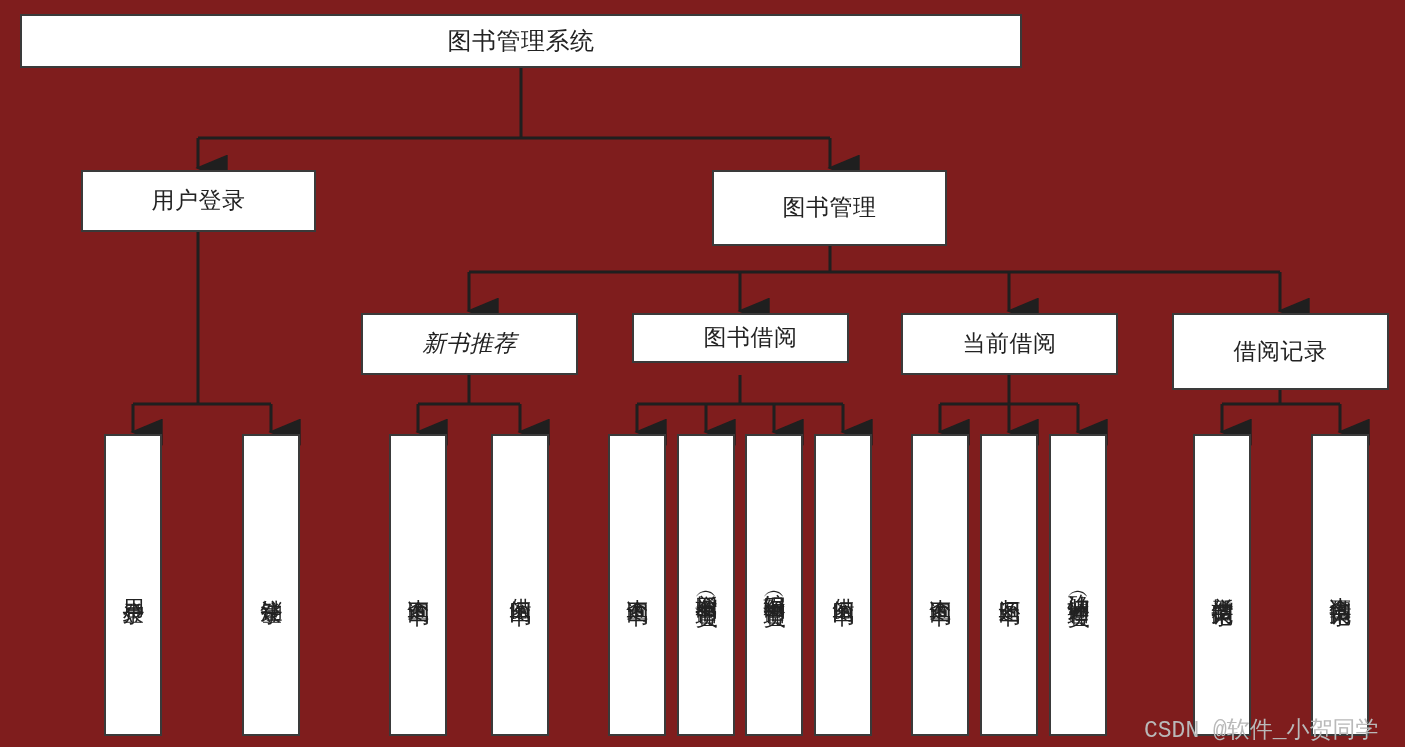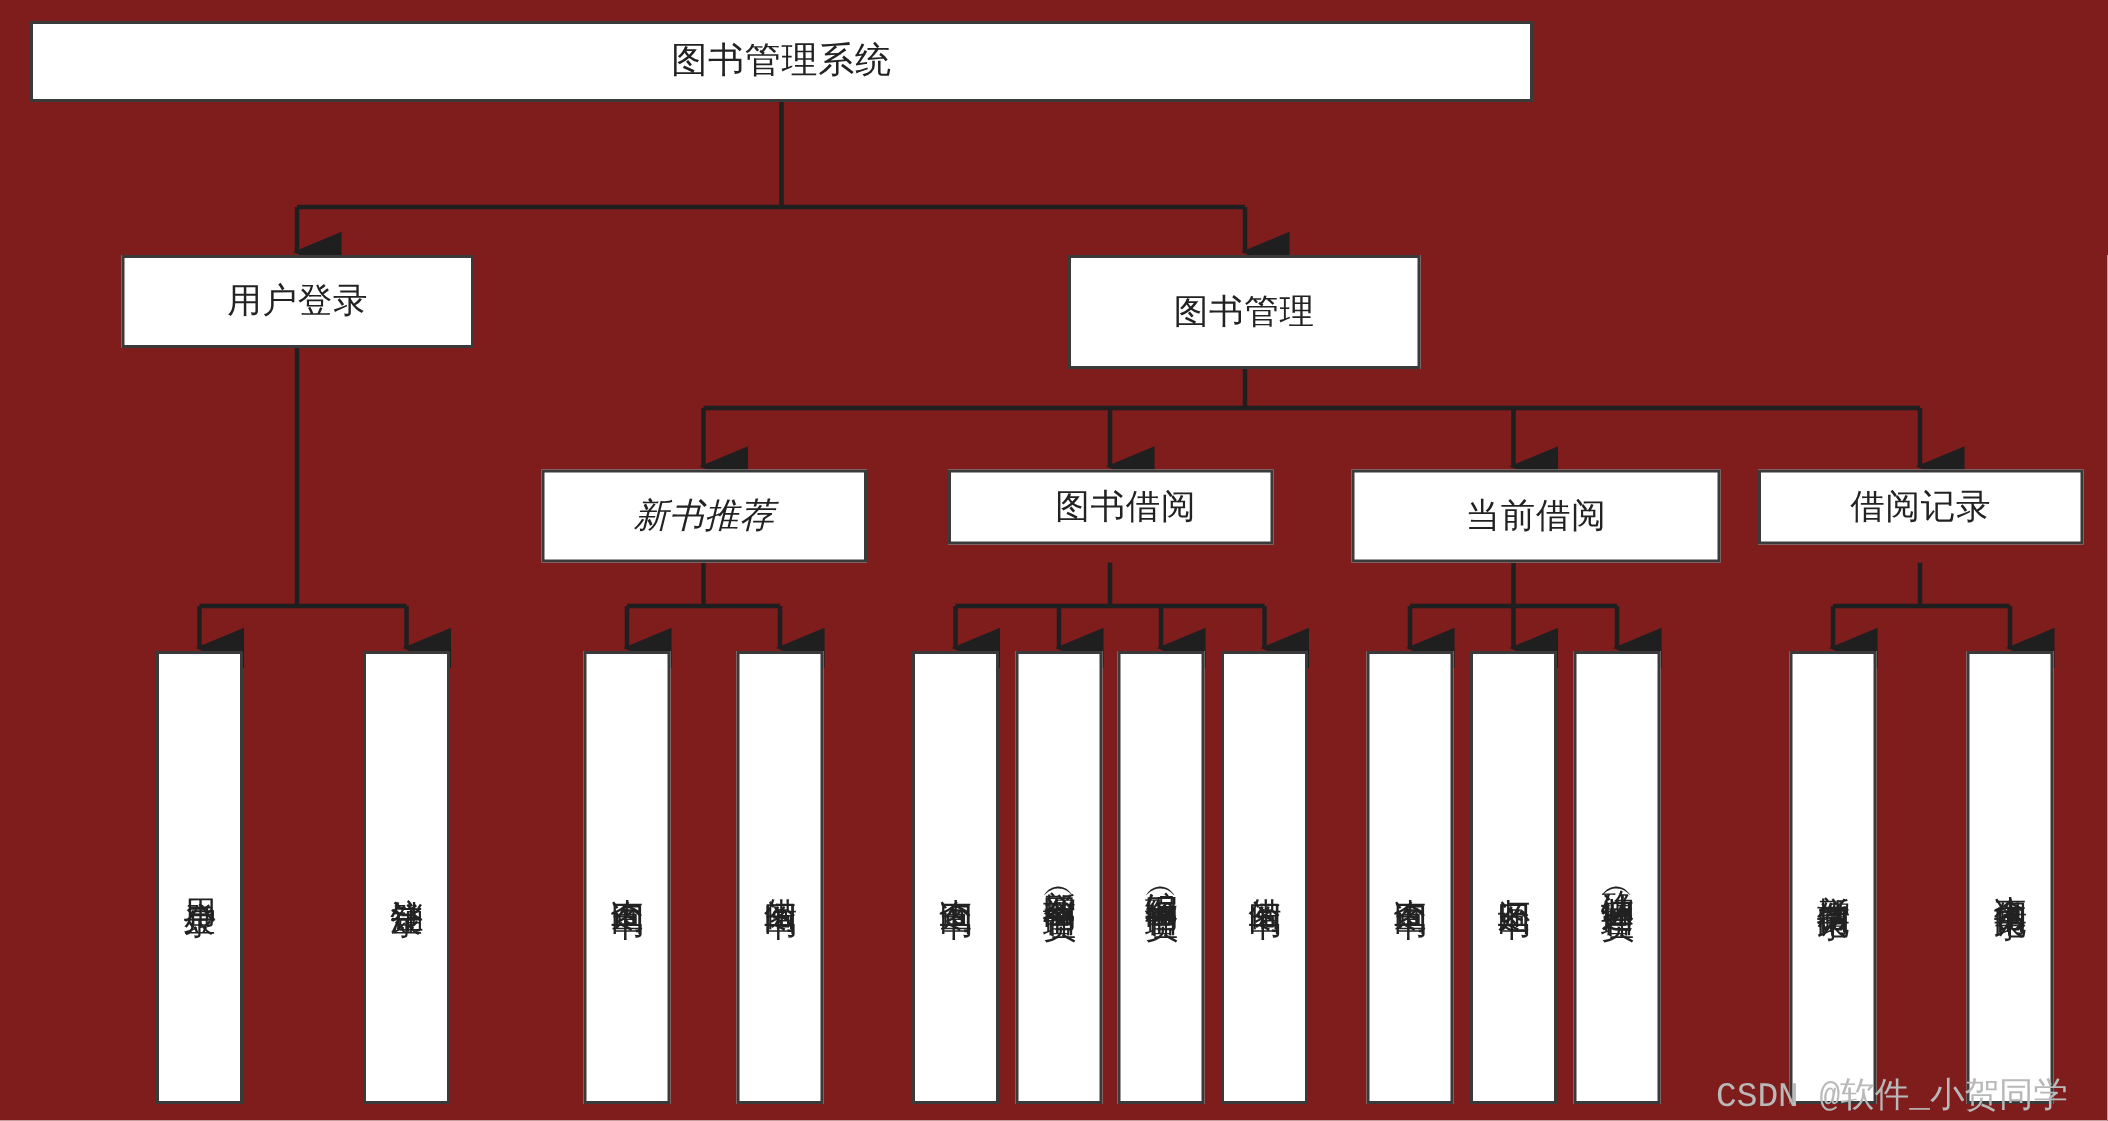--- a/index.html
+++ b/index.html
@@ -150,25 +150,25 @@
   </div>
 
   <div class="node horiz" style="left:361px; top:313px; width:217px; height:62px;font-style:italic;">
     <span class="label">新书推荐</span>
   </div>
 
   <div class="node horiz" style="left:632px; top:313px; width:217px; height:50px;padding-left:20px;">
     <span class="label">图书借阅</span>
   </div>
 
-  <div class="node horiz" style="left:901px; top:313px; width:246px; height:62px;">
+  <div class="node horiz" style="left:901px; top:313px; width:217px; height:62px;">
     <span class="label">当前借阅</span>
   </div>
 
-  <div class="node horiz" style="left:1172px; top:313px; width:217px; height:50px;">
+  <div class="node horiz" style="left:1172px; top:313px; width:217px; height:77px;">
     <span class="label">借阅记录</span>
   </div>
 
   <div class="node vert" style="left:104px; top:434px; width:58px; height:302px;">
     <span class="label">用户登录</span>
   </div>
 
   <div class="node vert" style="left:242px; top:434px; width:58px; height:302px;">
     <span class="label">注销登录</span>
   </div>

